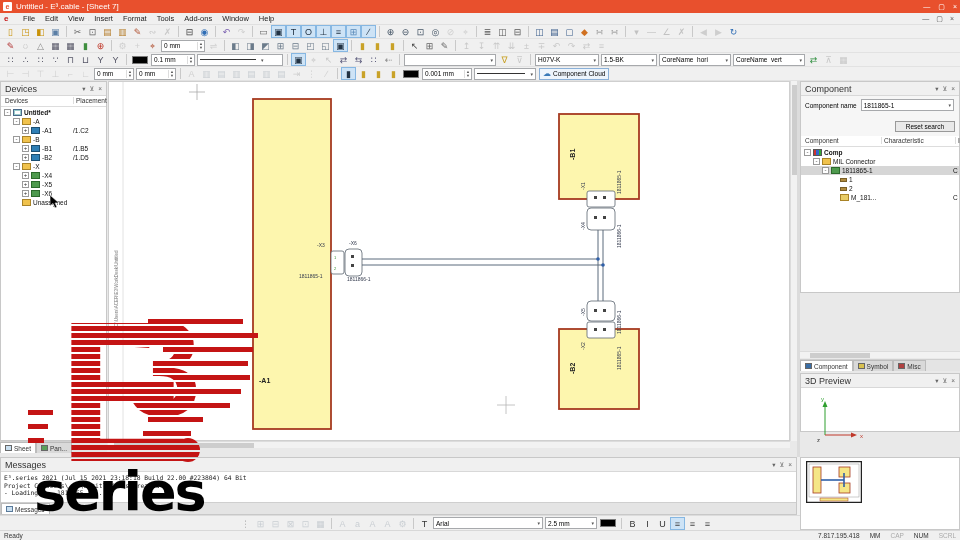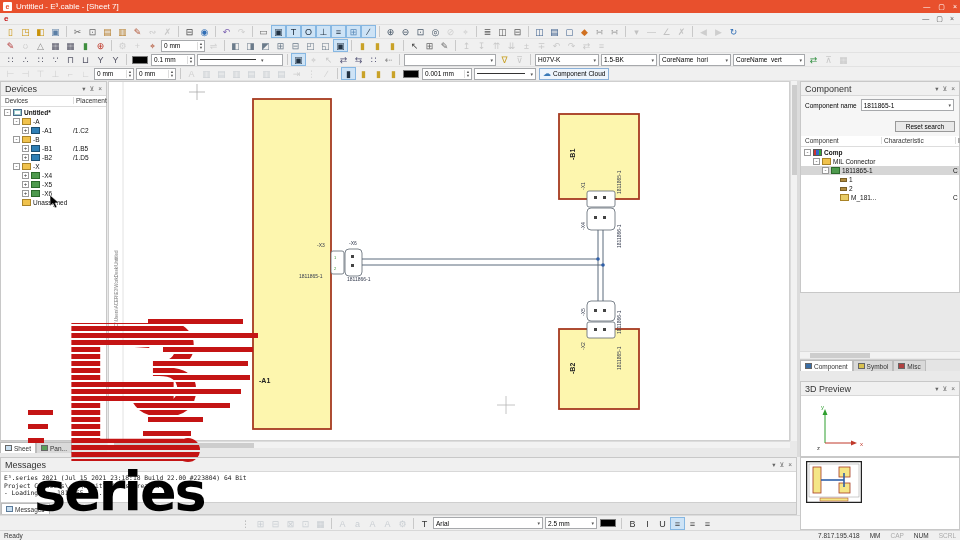--- a/index.html
+++ b/index.html
@@ -89,20 +89,21 @@
     <span>Untitled - E³.cable - [Sheet 7]</span>
     <div class="wbtns">
       <span>—</span>
       <span>▢</span>
       <span>×</span>
     </div>
   </div>
 
   <div id="menubar">
     <span class="micon">e</span>
+    <span id="menu-items"><span class="mitem">File</span><span class="mitem">Edit</span><span class="mitem">View</span><span class="mitem">Insert</span><span class="mitem">Format</span><span class="mitem">Tools</span><span class="mitem">Add-ons</span><span class="mitem">Window</span><span class="mitem">Help</span></span>
     <div class="docbtns">
       <span>—</span>
       <span>▢</span>
       <span>×</span>
     </div>
   </div>
 
   <div class="tbar" style="top:25px" id="tb1">
       <div class="ticon" style="color: rgb(200, 146, 10);">▯</div>
       <div class="ticon" style="color: rgb(200, 146, 10);">◳</div>
@@ -552,21 +553,21 @@
         <div class="tab">
           <span class="tic" style="background: rgb(216, 192, 80); border: 1px solid rgb(102, 102, 102);"></span>
           <span>Symbol</span>
         </div>
         <div class="tab">
           <span class="tic" style="background: rgb(176, 64, 64); border: 1px solid rgb(102, 102, 102);"></span>
           <span>Misc</span>
         </div>
       </div>
 
-    <div class="panel" style="left:800px;top:300px;width:160px;height:76px">
+    <div class="panel" style="left:800px;top:292px;width:160px;height:59px">
       <div class="phead">
         <span>3D Preview</span>
         <span class="pbtns">
           <span>▾</span>
           <span>⊻</span>
           <span>×</span>
         </span>
       </div>
       <svg width="70" height="55" viewBox="0 0 70 55" style="margin:5px 0 0 10px">
         <line x1="14" y1="42" x2="14" y2="12" stroke="#2f9f2f" stroke-width="1"></line>

